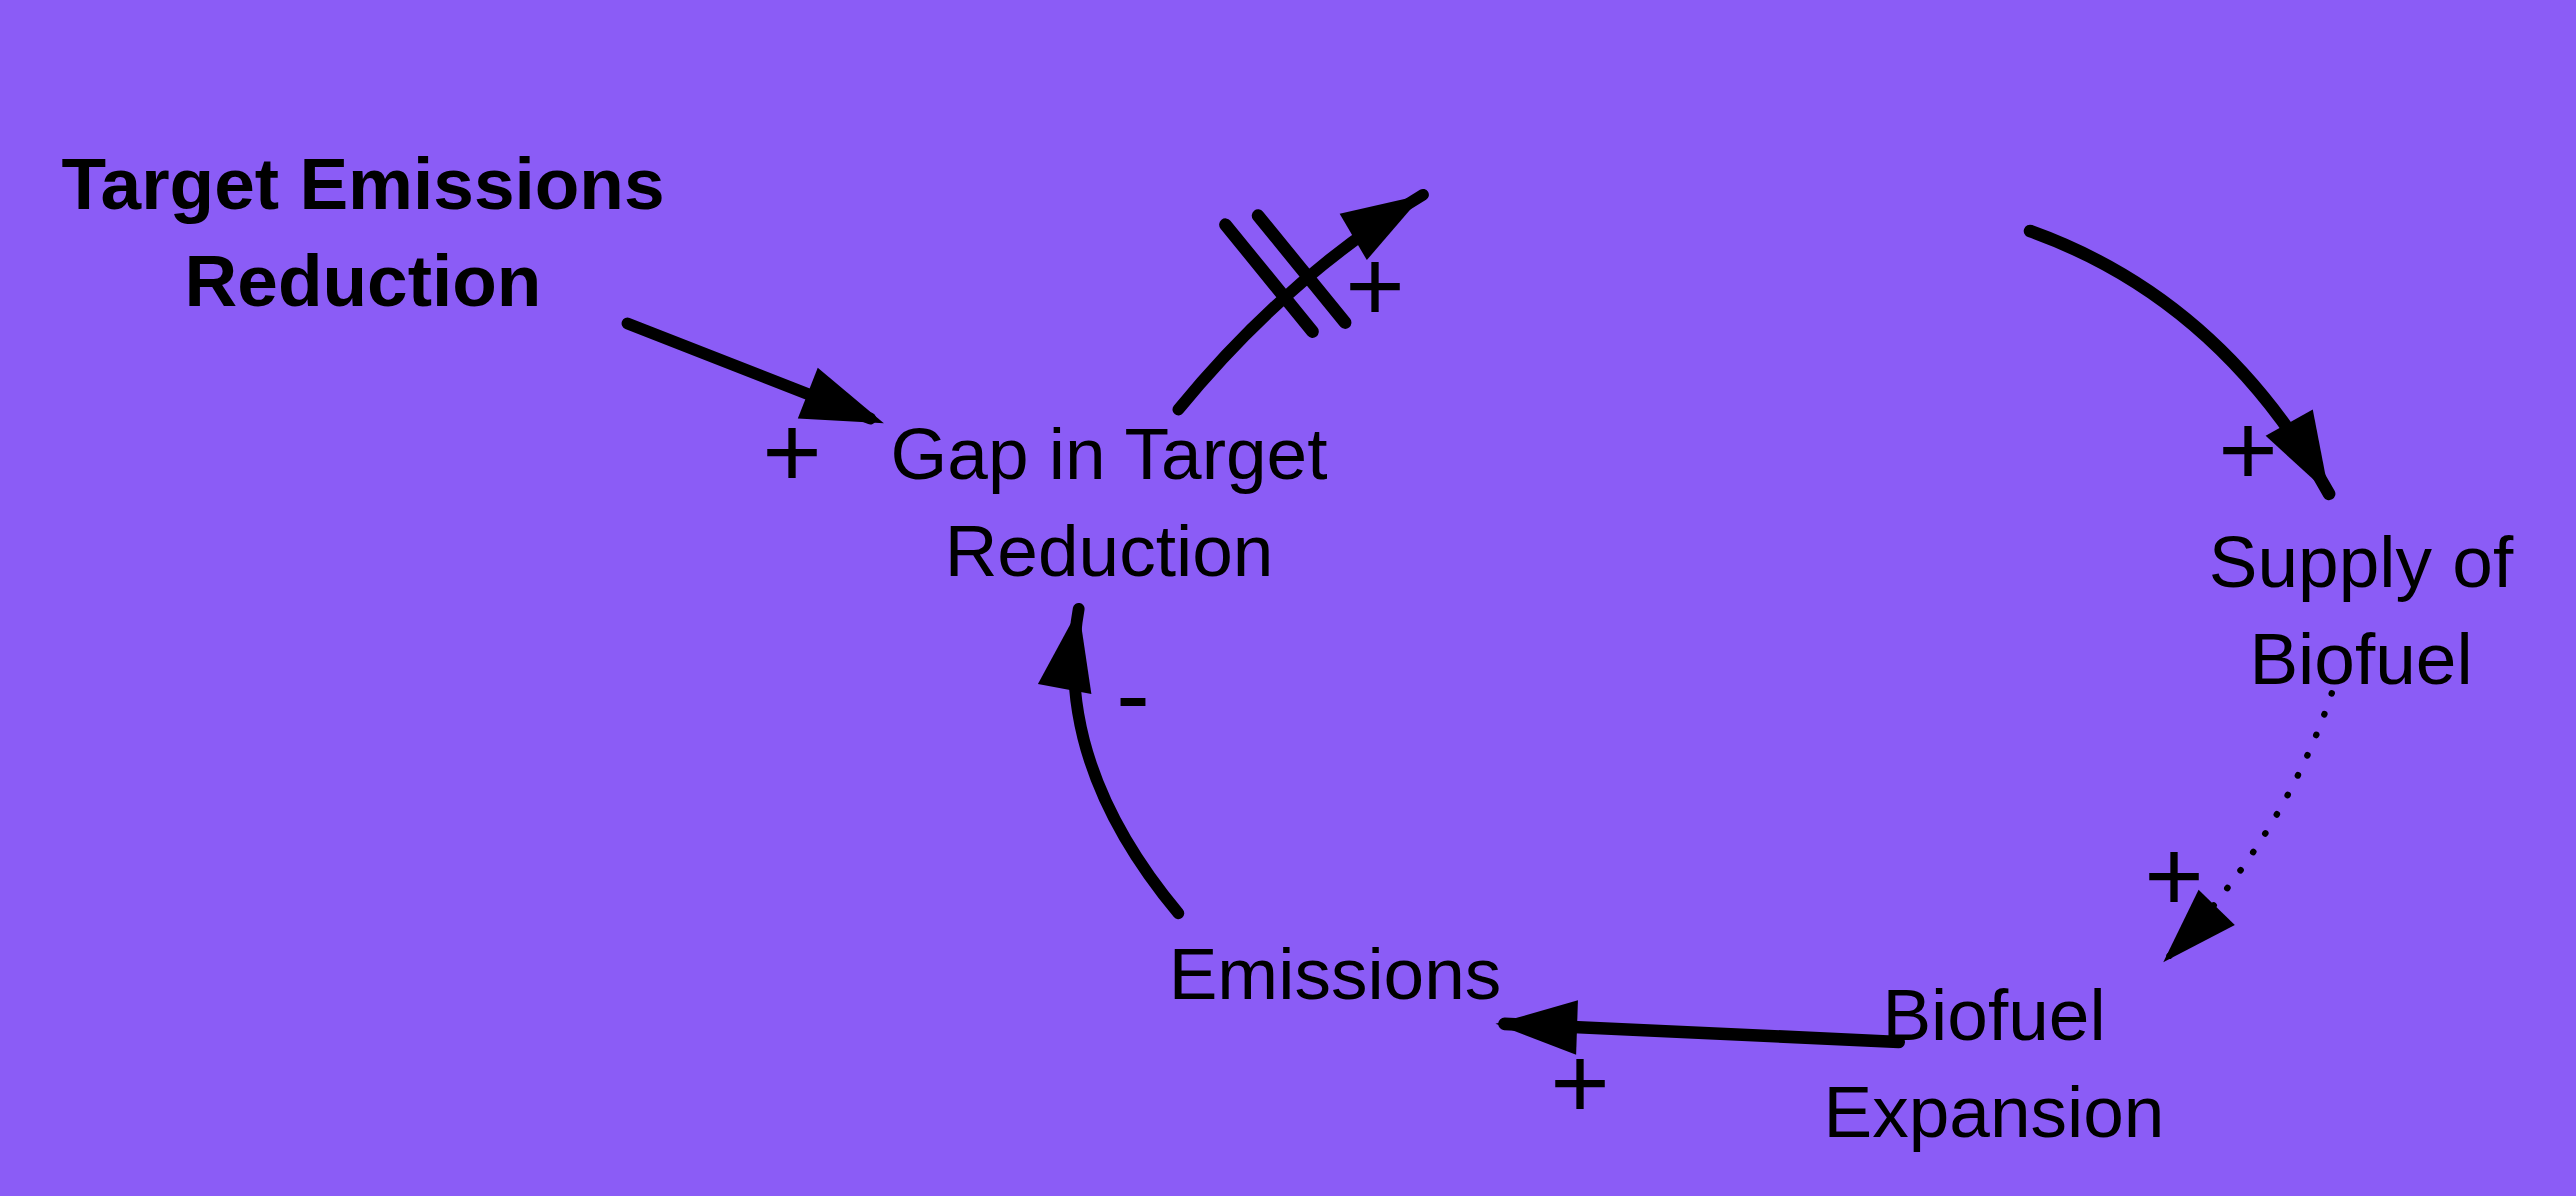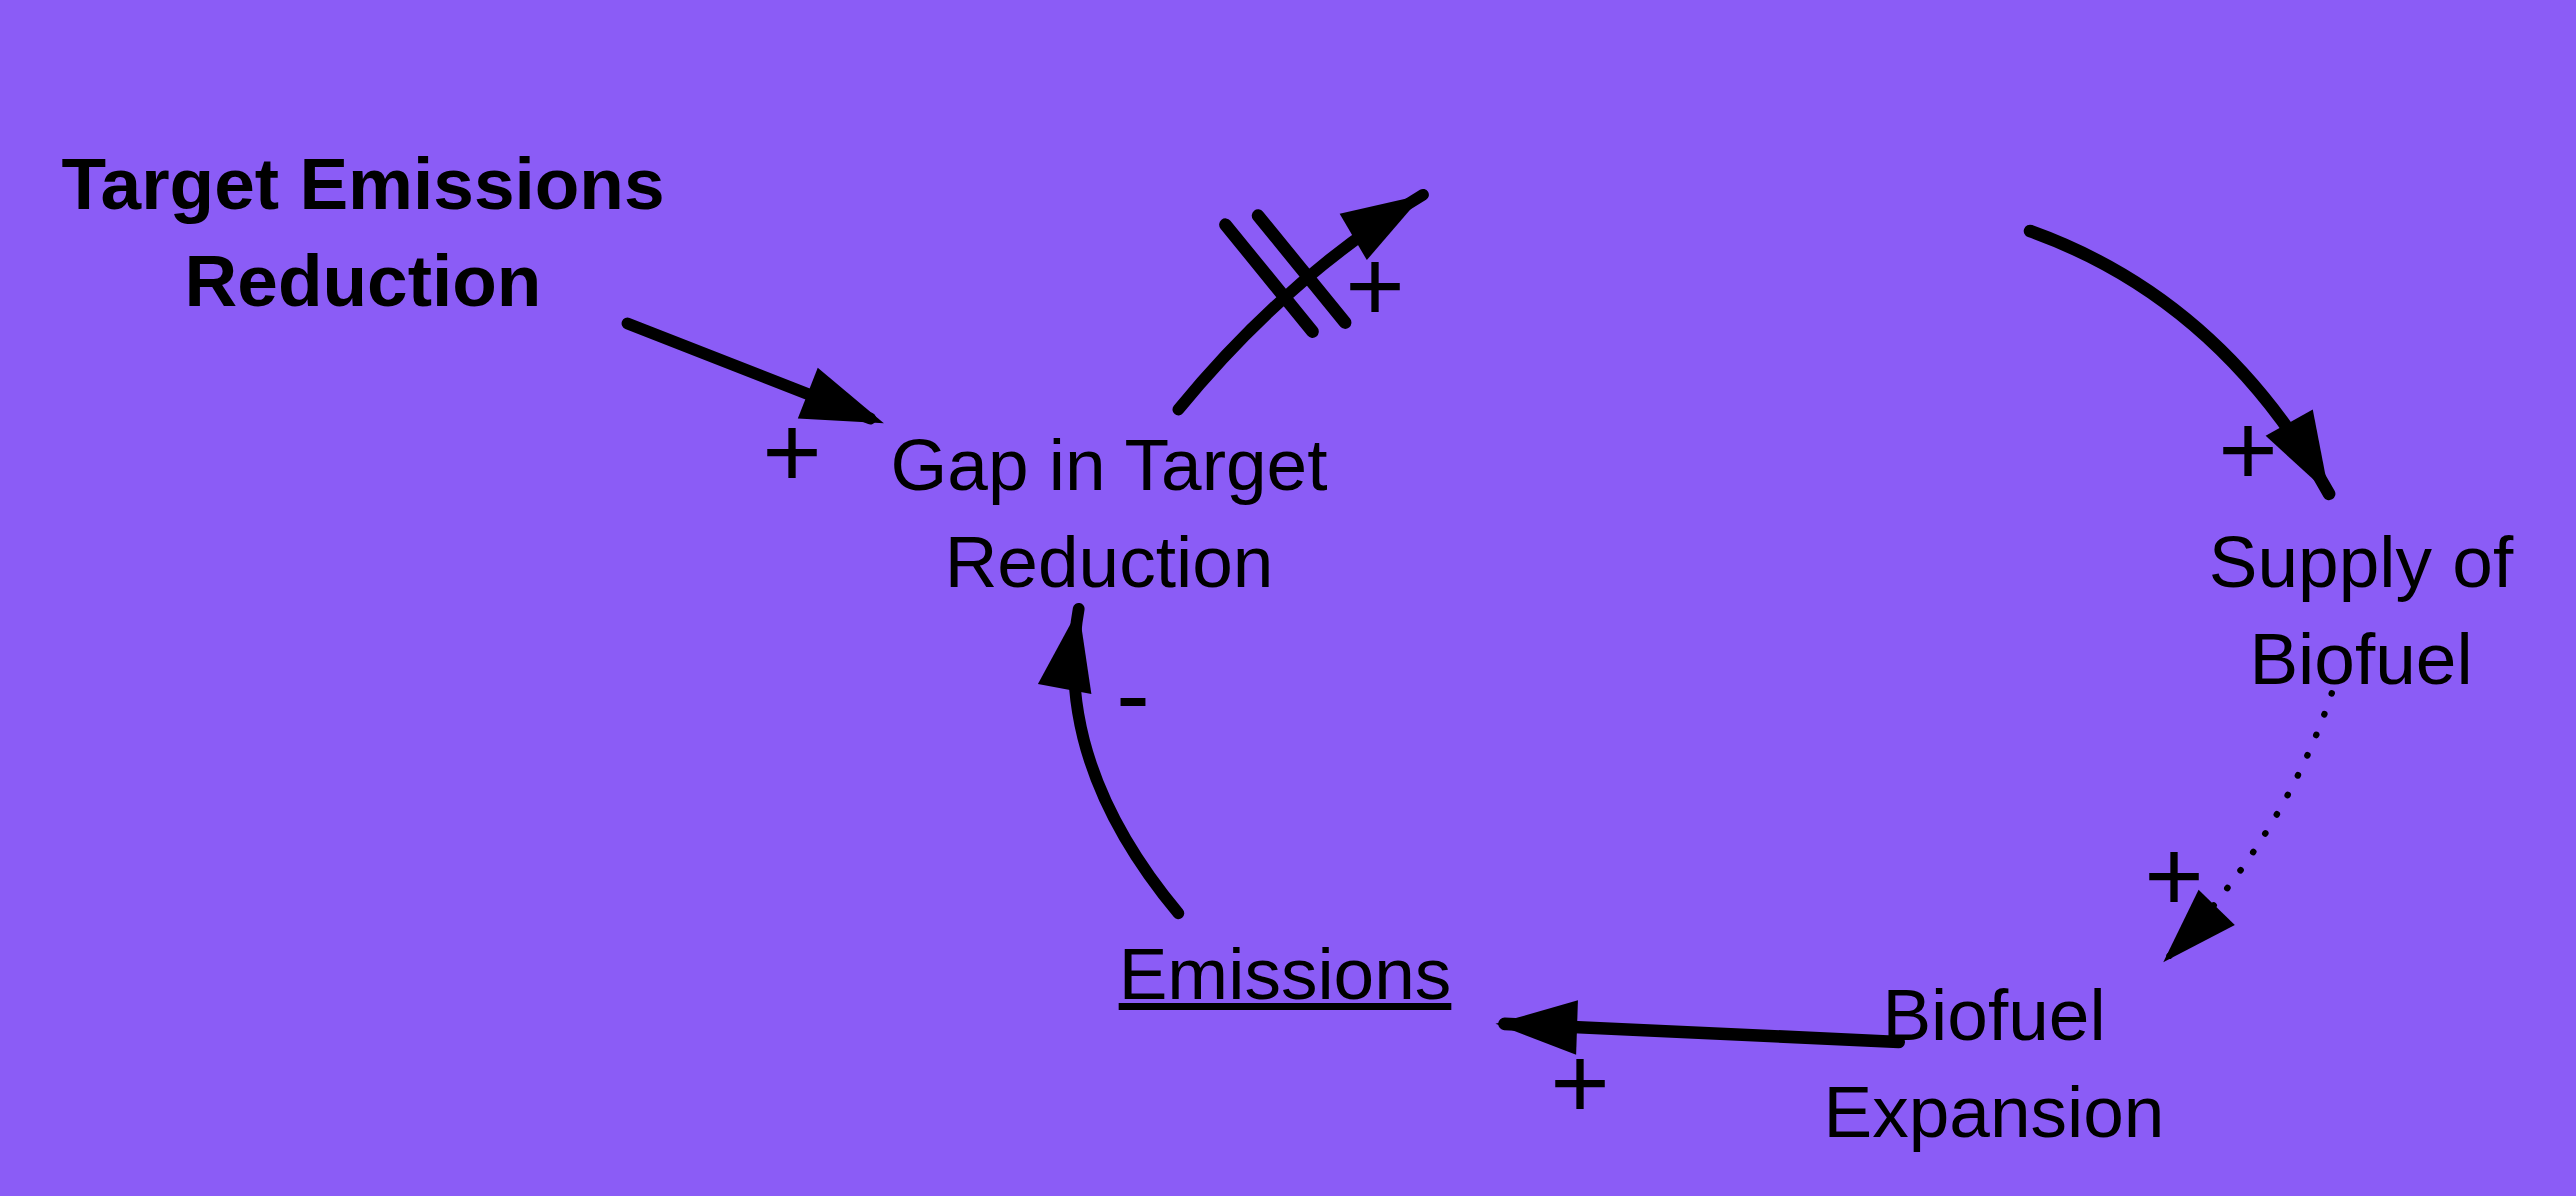--- a/index.html
+++ b/index.html
@@ -72,37 +72,37 @@
       <polygon points="1650,1130 1741,1104 1739,1164"></polygon>
       <polygon points="1190,672 1204,766 1145,755"></polygon>
     </g>
   </svg>
 
   <div class="node bold" style="left:363px; top:135px;">
     <div>Target Emissions</div>
     <div>Reduction</div>
   </div>
 
-  <div class="node" style="left:1109px; top:416px;">
+  <div class="node" style="left:1109px; top:405px;">
     <div>Gap in Target</div>
     <div>Reduction</div>
   </div>
 
 
   <div class="node" style="left:2361px; top:513px;">
     <div>Supply of</div>
     <div>Biofuel</div>
   </div>
 
   <div class="node" style="left:1994px; top:966px;">
     <div>Biofuel</div>
     <div>Expansion</div>
   </div>
 
-  <div class="node" style="left:1285px; top:925px;text-decoration:underline;">
+  <div class="node" style="left:1335px; top:925px;">
     <div>Emissions</div>
   </div>
 
   <span class="sign" style="left:792px;  top:452px;">+</span>
   <span class="sign" style="left:1375px; top:286px;">+</span>
   <span class="sign" style="left:2248px; top:450px;">+</span>
   <span class="sign" style="left:2174px; top:876px;">+</span>
   <span class="sign" style="left:1580px; top:1083px;">+</span>
   <span class="sign" style="left:1133px; top:694px;">-</span>
 

